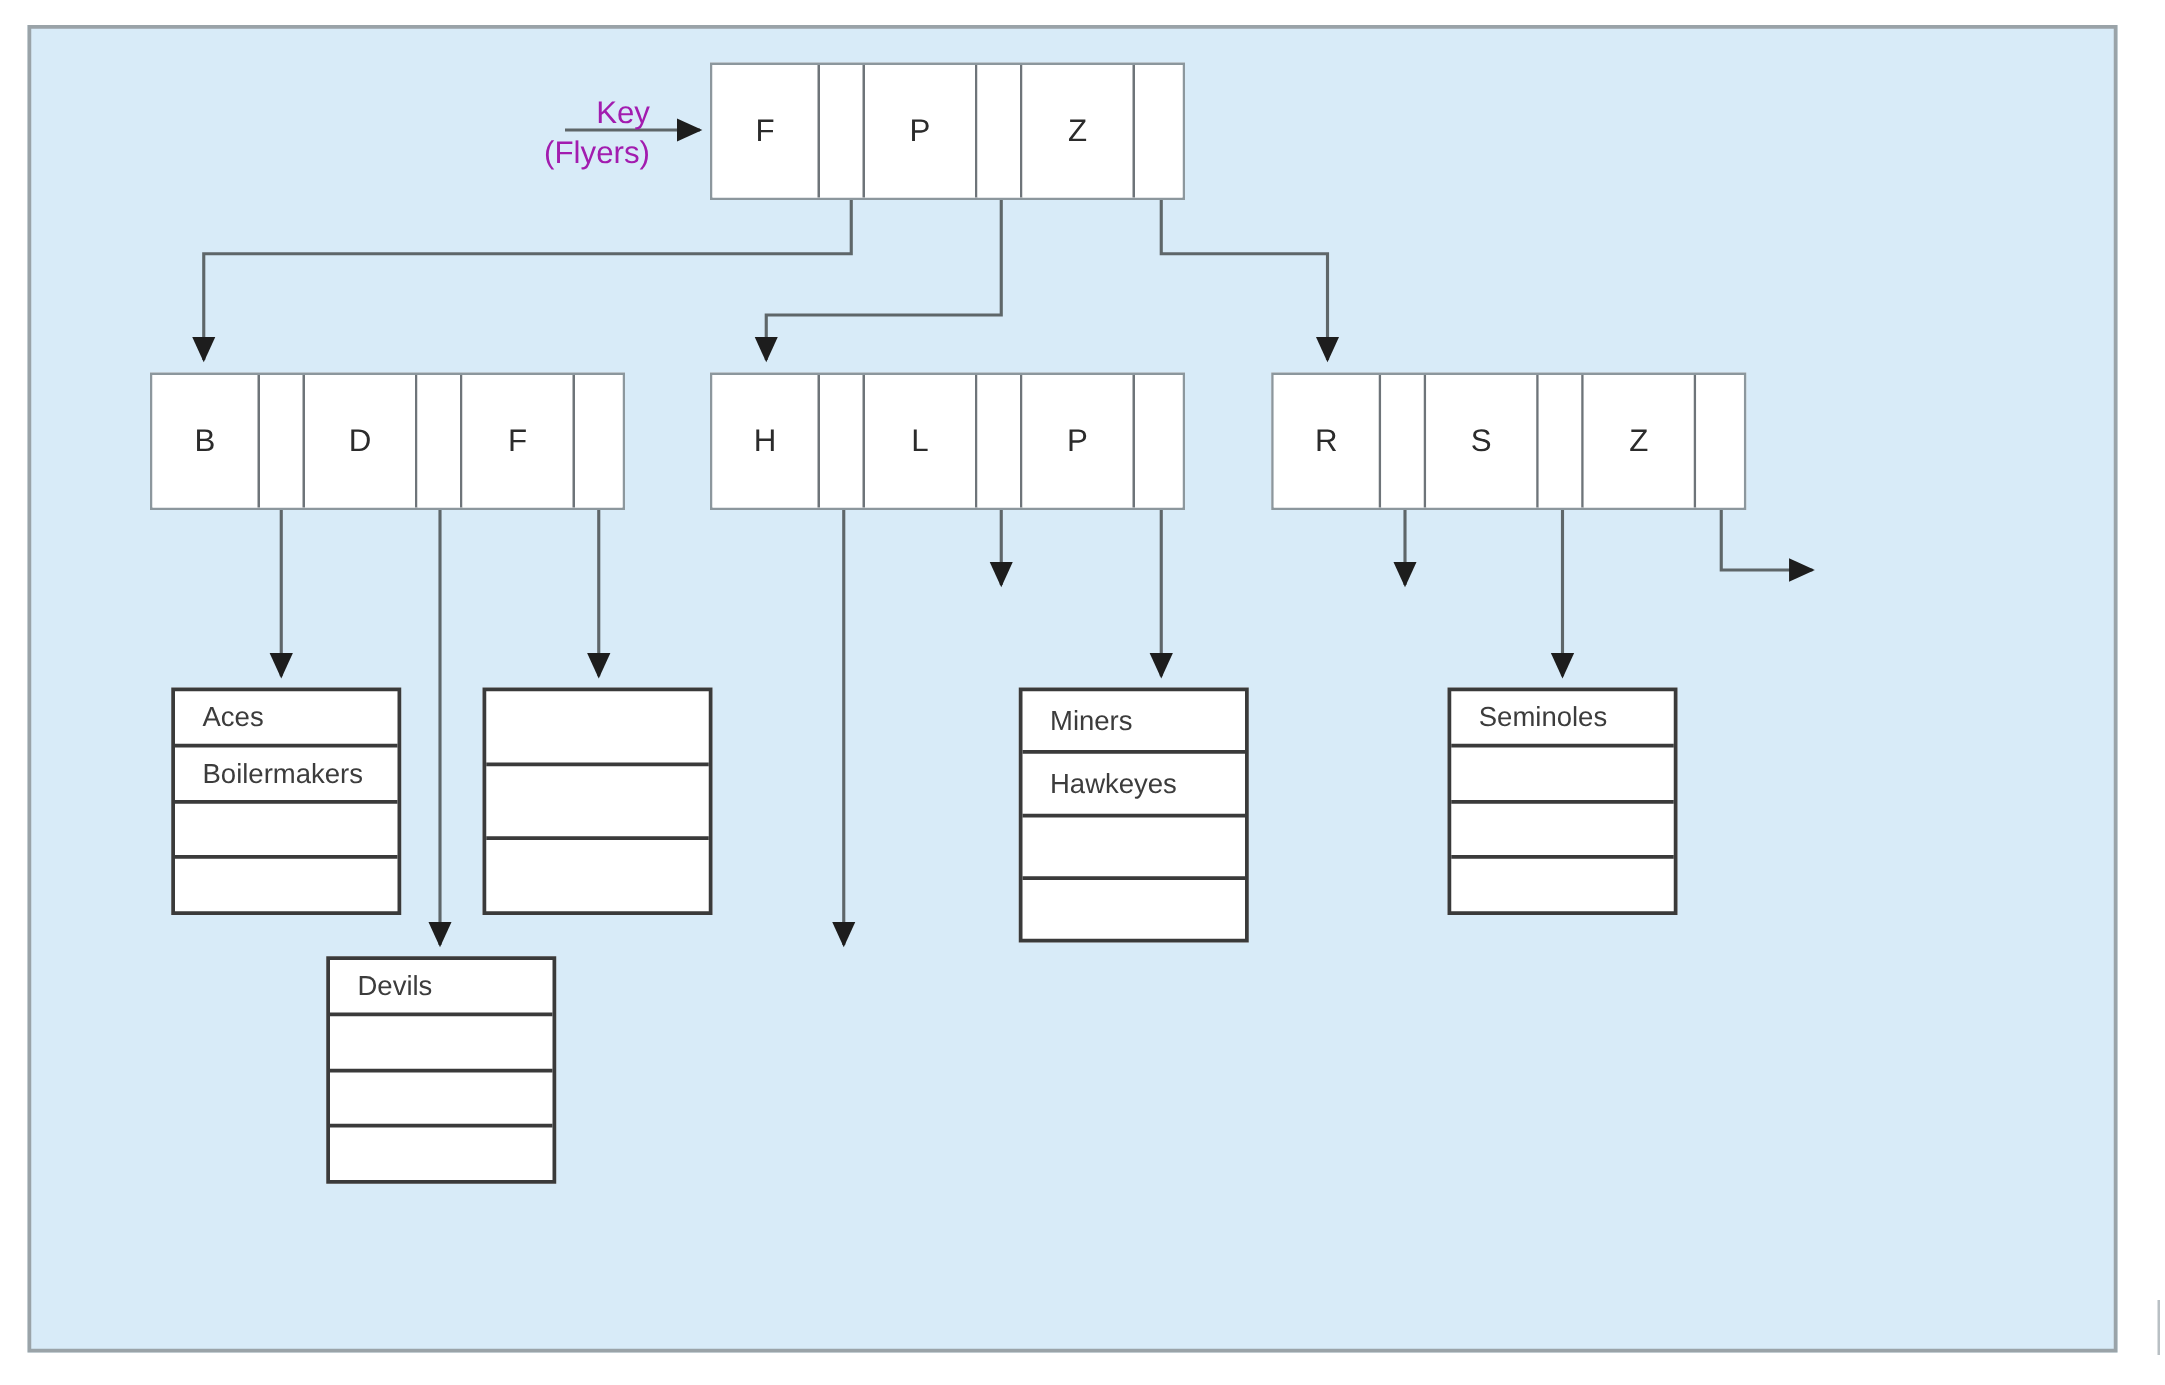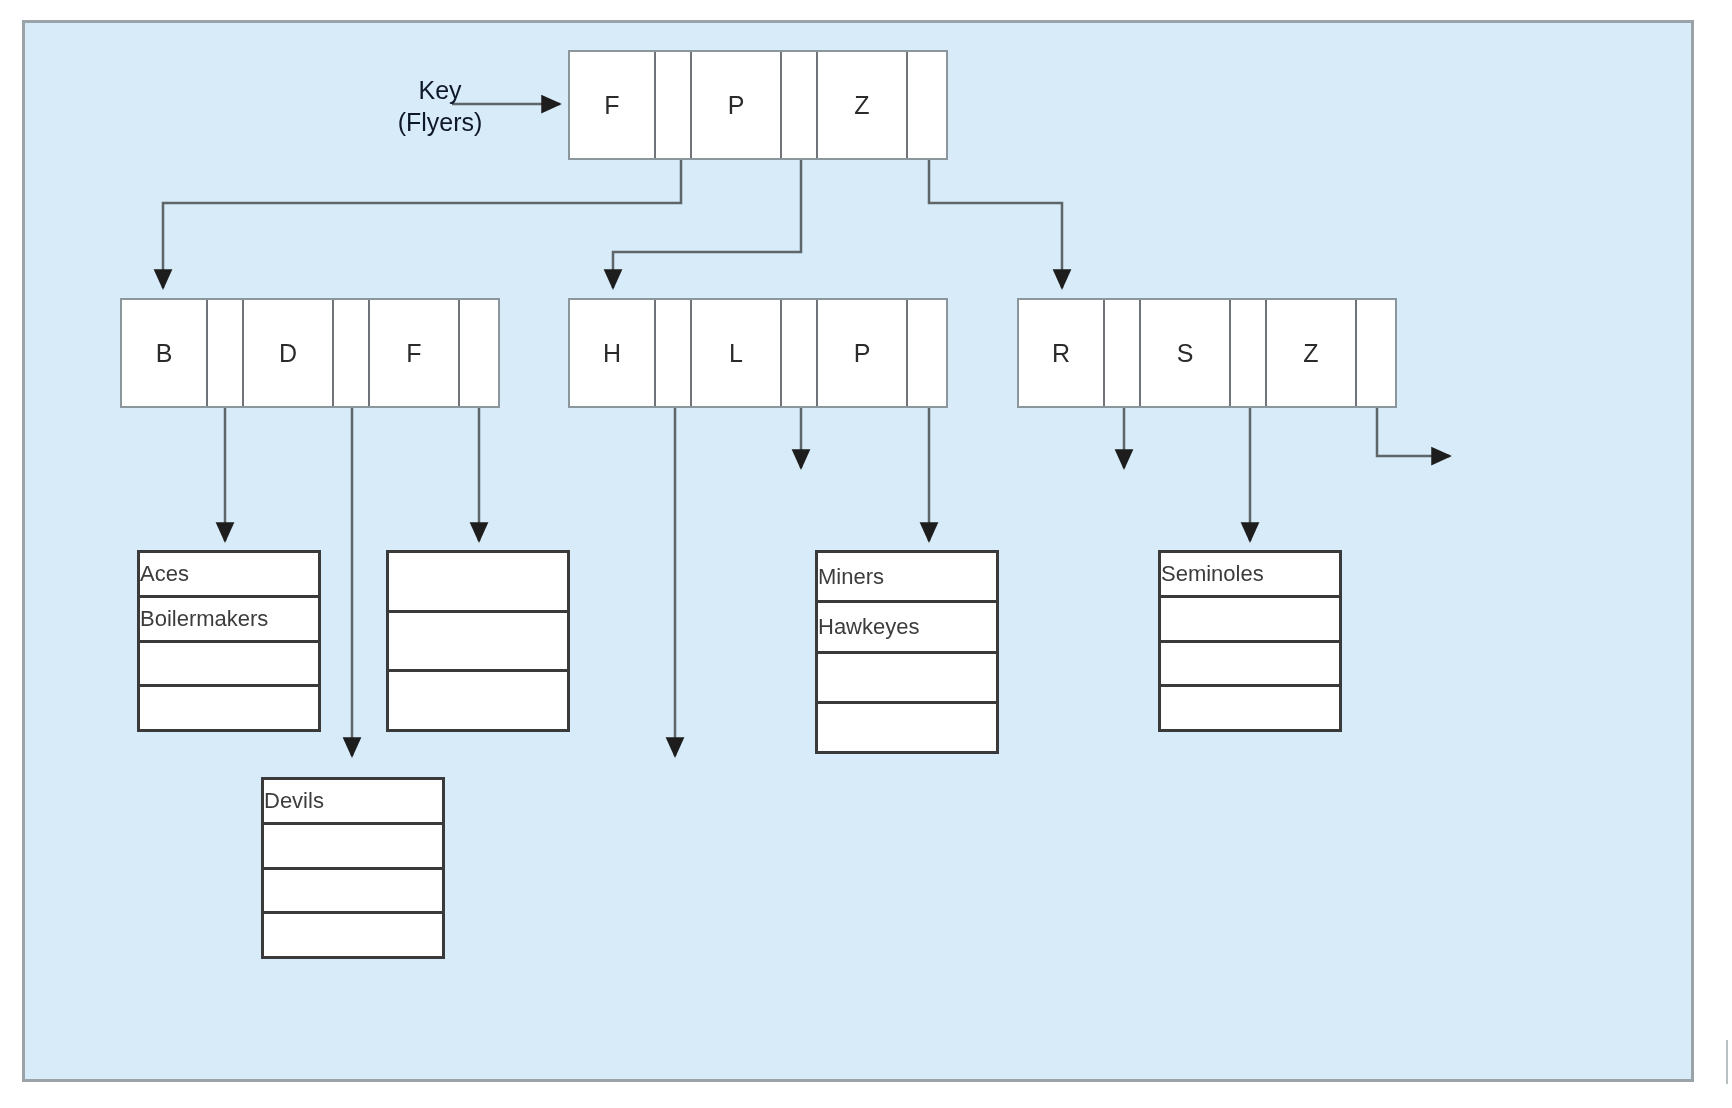--- a/index.html
+++ b/index.html
@@ -67,39 +67,40 @@
     background: #ffffff;
     border: 3px solid #3a3a3a;
     box-sizing: border-box;
     display: flex;
     flex-direction: column;
   }
   .leaf-row {
     flex: 1 1 0;
     display: flex;
     align-items: center;
+    padding-left: 22px;
     font-size: 22px;
     color: #3c3c3c;
     border-bottom: 3px solid #3a3a3a;
     box-sizing: border-box;
     white-space: nowrap;
   }
   .leaf-row:last-child { border-bottom: none; }
   .leaf-row.highlight { color: #5bb6e8; }
 
   
   #key-label {
     position: absolute;
     left: 360px;
     top: 74px;
     width: 160px;
-    text-align: center;
+    text-align: right;
     font-size: 25px;
     line-height: 32px;
-    color: #0f172a;
+    color: #a21caf;
   }
 
   
   #edge-tick {
     position: absolute;
     right: 4px;
     top: 1040px;
     width: 2px;
     height: 44px;
     background: #b9c0c4;
@@ -204,21 +205,21 @@
     <div class="leaf-row"></div>
   </div>
 
   <div class="leaf-block" style="left:1158px; top:550px; width:184px; height:182px;">
     <div class="leaf-row">Seminoles</div>
     <div class="leaf-row"></div>
     <div class="leaf-row"></div>
     <div class="leaf-row"></div>
   </div>
 
-  <div class="leaf-block" style="left:261px; top:765px; width:184px; height:182px;margin-top:12px;">
+  <div class="leaf-block" style="left:261px; top:765px; width:184px; height:182px;">
     <div class="leaf-row">Devils</div>
     <div class="leaf-row"></div>
     <div class="leaf-row"></div>
     <div class="leaf-row"></div>
   </div>
 
 
   <div id="edge-tick"></div>
 
 </div>

